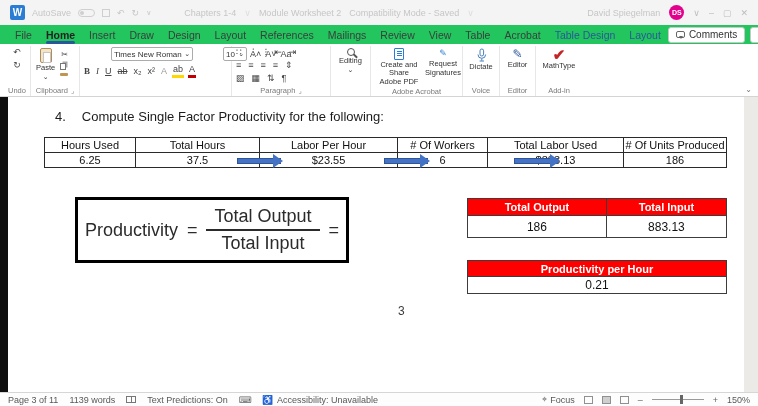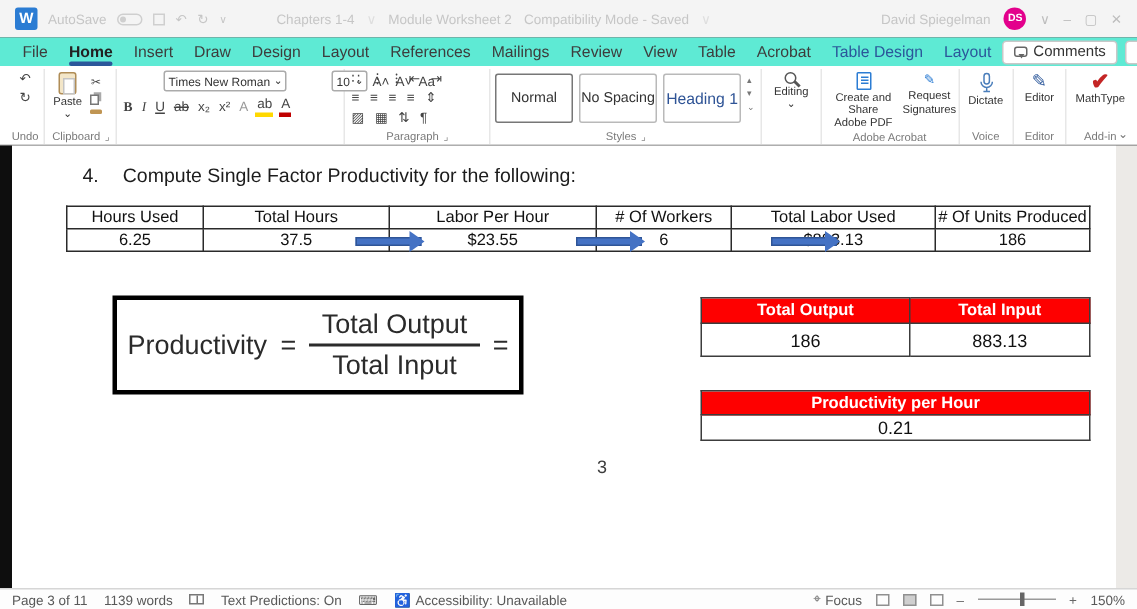--- a/index.html
+++ b/index.html
@@ -12,21 +12,21 @@
   .pill{width:17px;height:8px;border:1px solid #cfcfcf;border-radius:5px;position:relative;}
   .pill::after{content:"";position:absolute;left:1px;top:1px;width:4px;height:4px;border-radius:50%;background:#cfcfcf;}
   .qat-save{width:8px;height:8px;border:1px solid #cfcfcf;}
   .tb-sep{color:#dedede;}
   .tb-title{display:flex;gap:8px;margin-left:26px;white-space:nowrap;}
   .tb-right{margin-left:auto;display:flex;align-items:center;gap:9px;}
   .avatar{width:15px;height:15px;border-radius:50%;background:#e3008c;color:#fff;font-size:7px;font-weight:bold;display:flex;align-items:center;justify-content:center;}
   .winctl{font-size:9px;color:#bdbdbd;letter-spacing:0;}
 
   
-  .tabrow{position:absolute;top:25px;left:0;right:0;height:19px;background:#5eead4;display:flex;align-items:center;padding:0 4px 0 8px;font-size:10.5px;color:#3d3d3d;}
+  .tabrow{position:absolute;top:25px;left:0;right:0;height:19px;background:#22c55e;display:flex;align-items:center;padding:0 4px 0 8px;font-size:10.5px;color:#3d3d3d;}
   .rtab{padding:2px 7px;position:relative;white-space:nowrap;}
   .rtab.active{font-weight:bold;color:#222;}
   .rtab.active::after{content:"";position:absolute;left:7px;right:7px;bottom:-1px;height:2.5px;background:#2b579a;border-radius:2px;}
   .rtab.ctx{color:#2b579a;}
   .tabrow-right{margin-left:auto;display:flex;align-items:center;gap:5px;}
   .pillbtn{display:flex;align-items:center;gap:4px;border:1px solid #c8c8c8;border-radius:3px;background:#fff;padding:1px 7px;font-size:10px;color:#333;height:16px;white-space:nowrap;}
   .bub{width:9px;height:7px;border:1px solid #666;border-radius:2px;position:relative;display:inline-block;}
   .bub::after{content:"";position:absolute;left:2px;bottom:-4px;border:2px solid transparent;border-top:3px solid #666;}
   .tiny{font-size:7px;}
 
@@ -232,36 +232,20 @@
           <span class="gi">⇅</span>
           <span class="gi">¶</span>
         </span>
       </div>
       <div class="grp-label">
           <span>Paragraph</span>
           <span class="dlg">⌟</span>
         </div>
     </div>
 
-    <div class="grp" style="width:186px">
-      <div class="grp-body" style="gap:4px;padding-top:2px">
-        <span class="chip sel">Normal</span>
-        <span class="chip">No Spacing</span>
-        <span class="chip h1">Heading 1</span>
-        <span class="col" style="gap:1px;font-size:6px;color:#777">
-          <span>▴</span>
-          <span>▾</span>
-          <span>⌄</span>
-        </span>
-      </div>
-      <div class="grp-label">
-          <span>Styles</span>
-          <span class="dlg">⌟</span>
-        </div>
-    </div>
 
     <div class="grp" style="width:40px">
       <div class="grp-body" style="justify-content:center">
         <span class="vbtn">
           <span class="mag"></span>
           <span>Editing</span>
           <span class="tiny">⌄</span>
         </span>
       </div>
       <div class="grp-label"></div>

